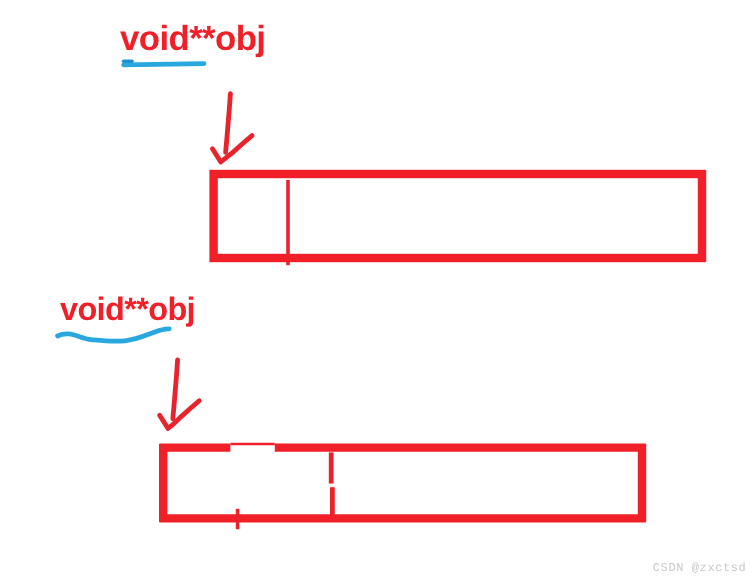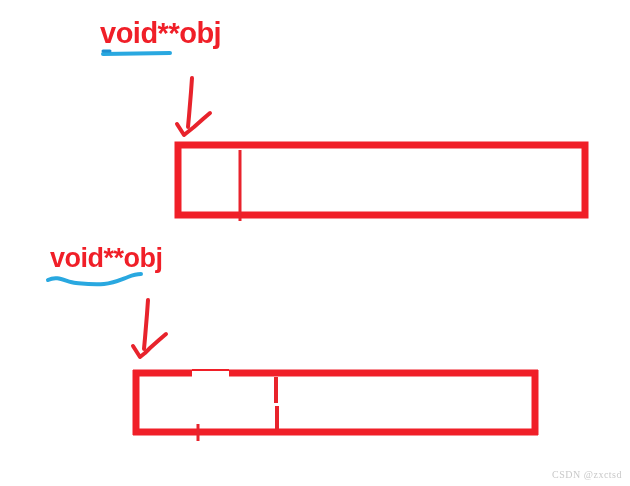--- a/index.html
+++ b/index.html
@@ -42,21 +42,21 @@
     left: 0;
     top: 0;
     width: 630px;
     height: 486px;
     pointer-events: none;
   }
   .watermark {
     position: absolute;
     right: 8px;
     bottom: 6px;
-    font-family: Liberation Serif, serif;
+    font-family: Liberation Mono, monospace;
     font-size: 10px;
     color: #c9c9c9;
     letter-spacing: 0.5px;
     white-space: nowrap;
     user-select: none;
   }
 </style>
 </head>
 <body>
 

